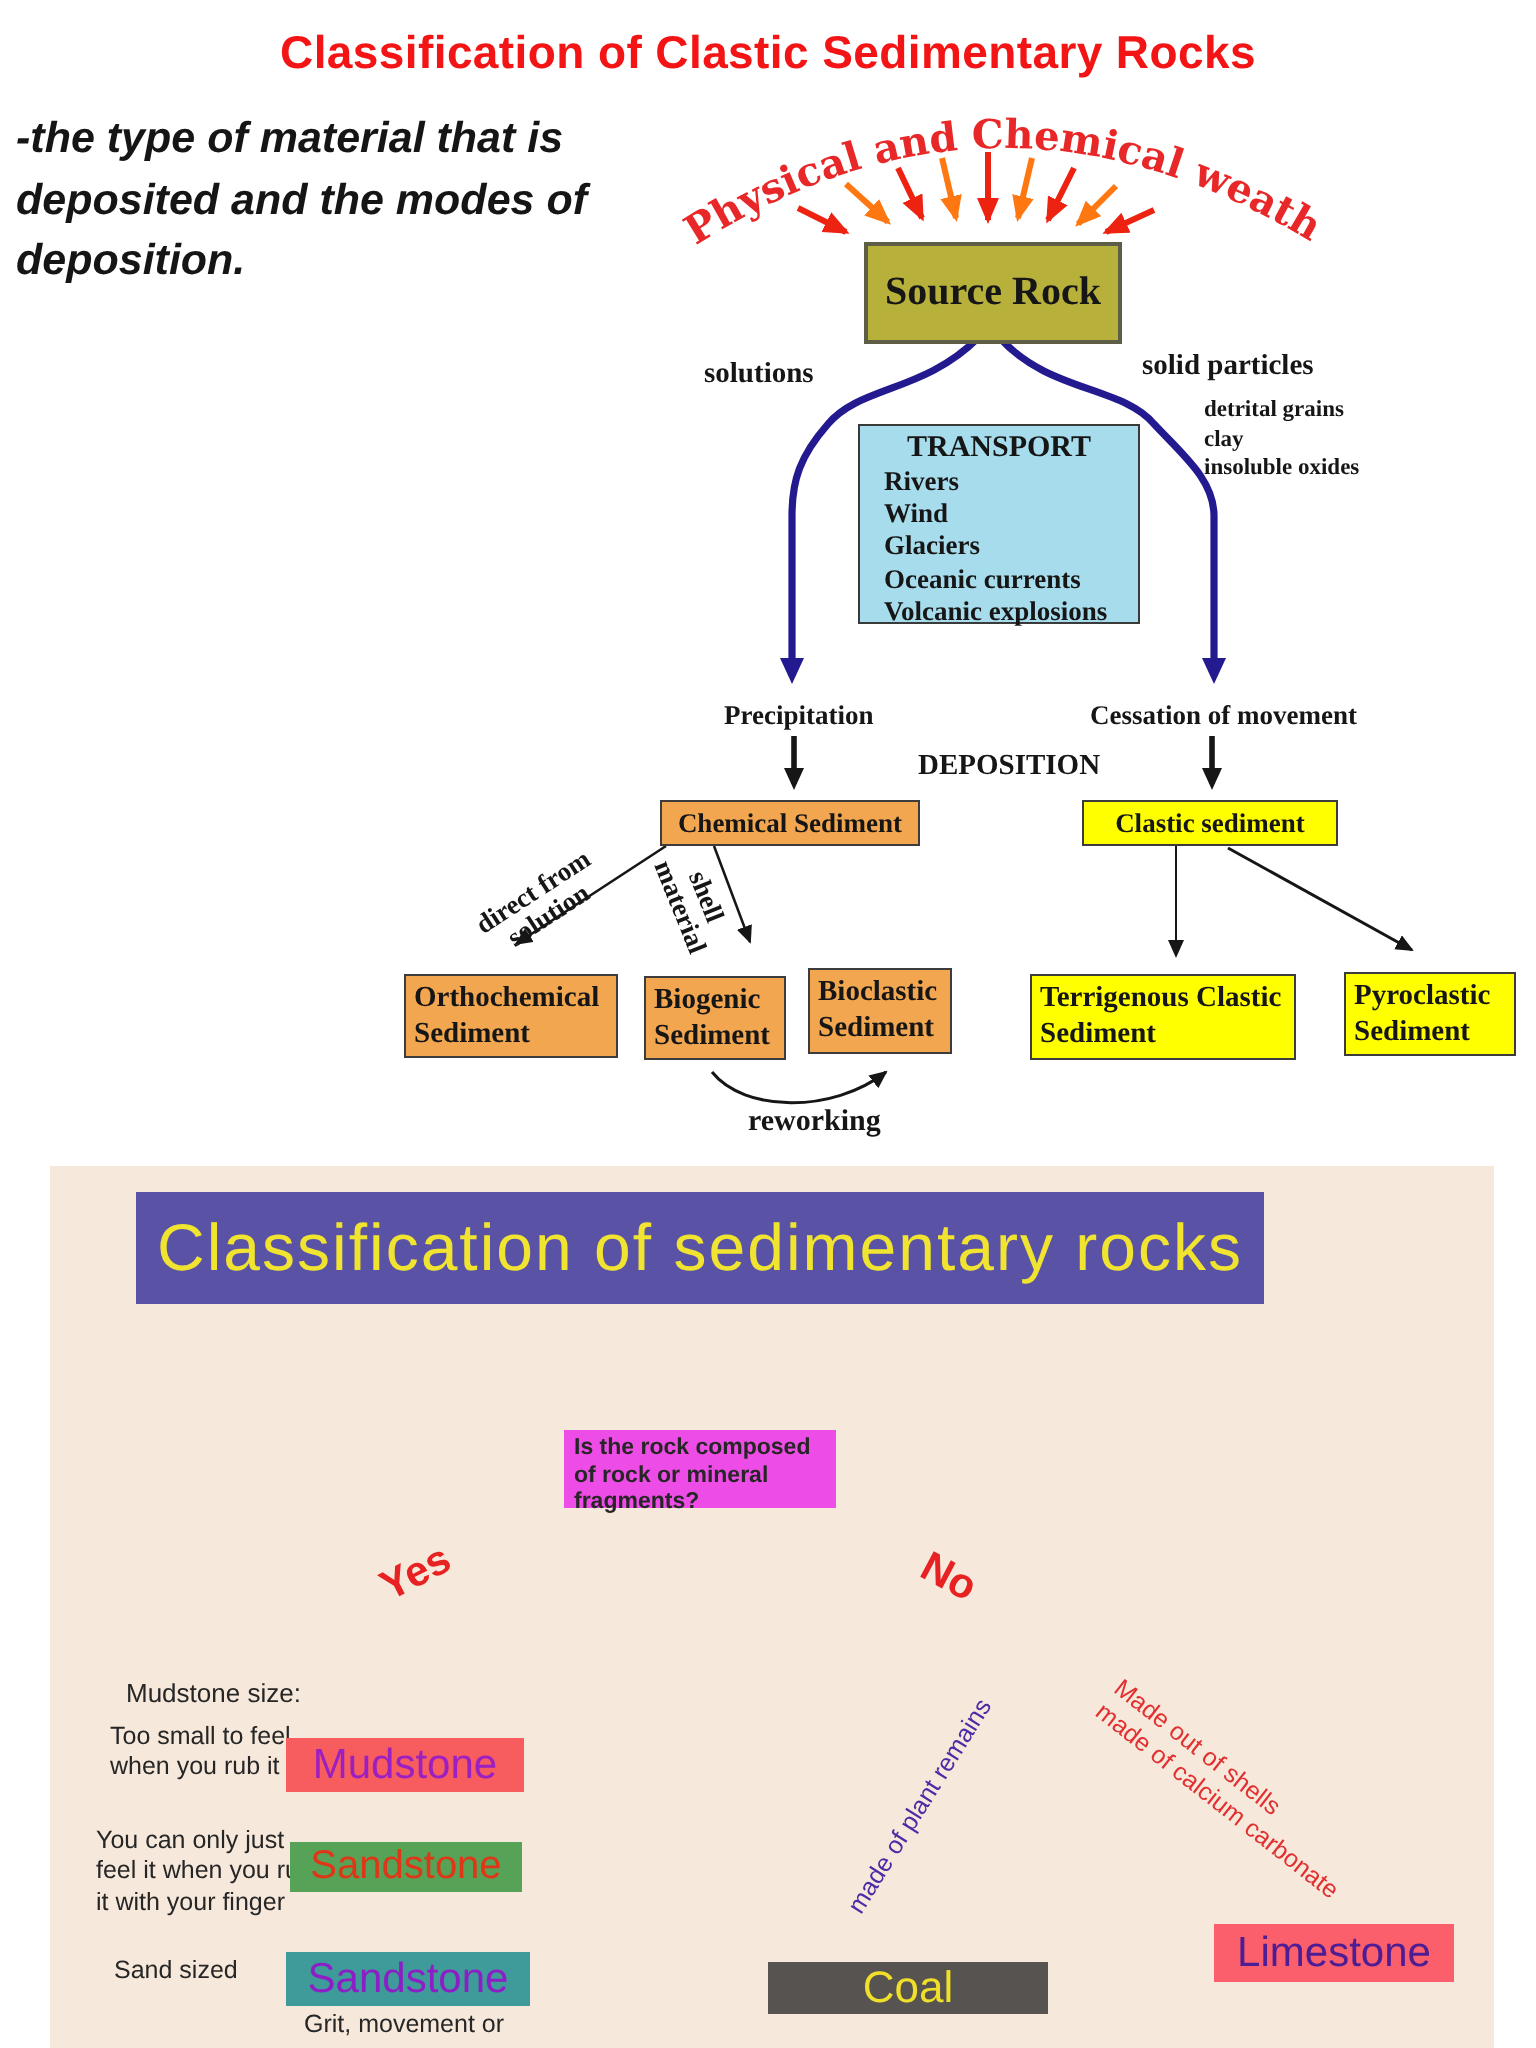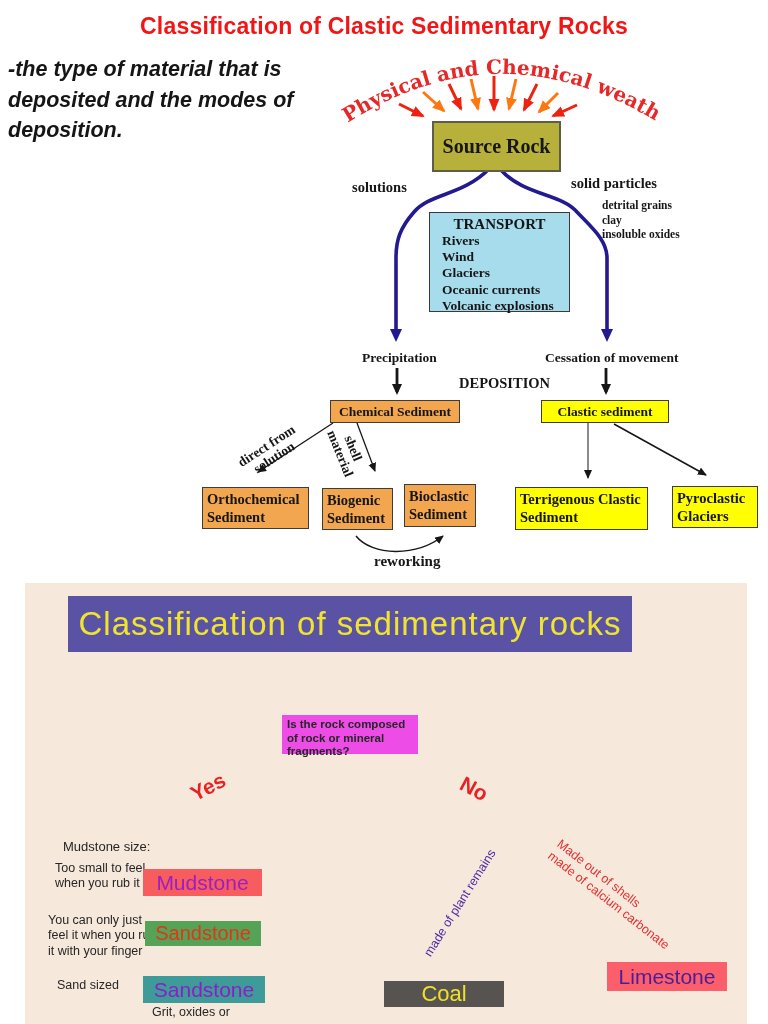--- a/index.html
+++ b/index.html
@@ -58,21 +58,21 @@
   .small-note{color:#262626;font-size:12.5px;line-height:1.22;}
   .psize{left:63px;top:839px;font-size:13px;color:#262626;}
   .d1{left:55px;top:861px;width:94px;}
   .d2{left:48px;top:913px;width:110px;}
   .d3{left:57px;top:978px;width:94px;}
   .grit{left:152px;top:1005px;width:140px;}
   .rockbox{display:flex;align-items:center;justify-content:center;font-size:21px;}
   .mudstone{left:143px;top:869px;width:119px;height:27px;background:#f75d5f;color:#9c1fc1;}
   .siltstone{left:145px;top:921px;width:116px;height:25px;background:#56a257;color:#e03618;font-size:20px;}
   .sandstone{left:143px;top:976px;width:122px;height:27px;background:#3f9a9a;color:#8d1ec6;}
-  .coal{left:384px;top:981px;width:120px;height:26px;background:#575350;color:#f0e02a;font-size:22px;}
+  .coal{left:384px;top:981px;width:140px;height:26px;background:#575350;color:#f0e02a;font-size:22px;}
   .limestone{left:607px;top:962px;width:120px;height:29px;background:#fa5f6b;color:#4c1d95;}
   .plant{left:398px;top:896px;transform:rotate(-58deg);color:#4b2ba6;font-size:12.5px;
          white-space:nowrap;}
   .shells{left:538px;top:880px;transform:rotate(38deg);color:#e23030;font-size:12.5px;
           line-height:1.18;white-space:nowrap;}
 </style>
 </head>
 <body>
 
 <div id="page">
@@ -178,40 +178,40 @@
   </div>
   <div class="abs serif rot-lbl shell">
     <div>shell</div>
     <div>material</div>
   </div>
 
   <div class="abs serif obox sbox ortho">Orthochemical Sediment</div>
   <div class="abs serif obox sbox biogenic">Biogenic Sediment</div>
   <div class="abs serif obox sbox bioclastic">Bioclastic Sediment</div>
   <div class="abs serif ybox sbox terrig">Terrigenous Clastic Sediment</div>
-  <div class="abs serif ybox sbox pyro">Pyroclastic Glaciers</div>
+  <div class="abs serif ybox sbox pyro">Pyroclastic Sediment</div>
 
   <div class="abs serif lbl-reworking">reworking</div>
 
   <div class="abs panel"></div>
 
   <div class="abs banner">Classification of sedimentary rocks</div>
   <div class="abs question">Is the rock composed of rock or mineral fragments?</div>
 
   <div class="abs yn yes">Yes</div>
   <div class="abs yn no">No</div>
 
   <div class="abs psize">Mudstone size:</div>
   <div class="abs small-note d1">Too small to feel when you rub it</div>
   <div class="abs rockbox mudstone">Mudstone</div>
   <div class="abs small-note d2">You can only just feel it when you rub it with your finger</div>
   <div class="abs rockbox siltstone">Sandstone</div>
   <div class="abs small-note d3">Sand sized</div>
   <div class="abs rockbox sandstone">Sandstone</div>
-  <div class="abs small-note grit">Grit, oxides or</div>
+  <div class="abs small-note grit">Grit, movement or</div>
 
   <div class="abs plant">made of plant remains</div>
   <div class="abs shells">
     <div>Made out of shells</div>
     <div>made of calcium carbonate</div>
   </div>
 
   <div class="abs rockbox coal">Coal</div>
   <div class="abs rockbox limestone">Limestone</div>
 

